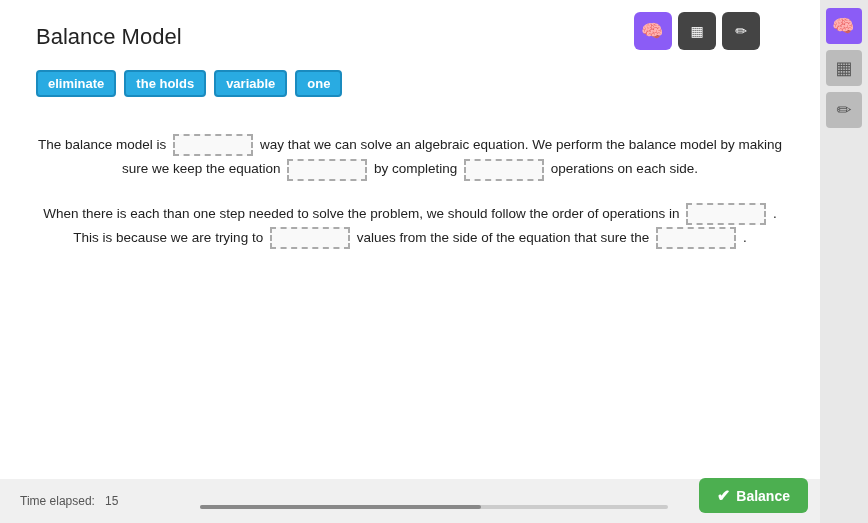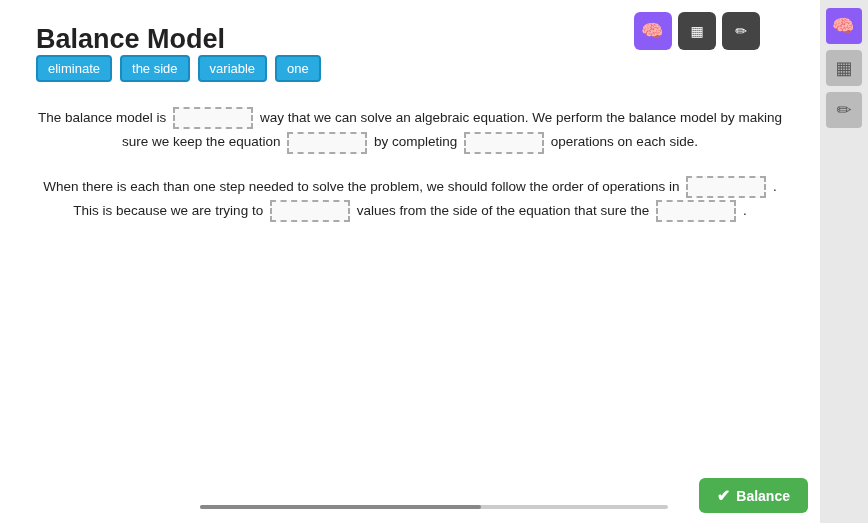--- a/index.html
+++ b/index.html
@@ -21,36 +21,38 @@
     .main-panel {
       position: absolute;
       top: 0;
       left: 0;
       right: 48px;
       bottom: 0;
       background: #ffffff;
       padding: 24px 36px;
     }
     .page-title {
-      font-size: 27px;
-      font-weight: bold;
+      font-size: 22px;
+      font-weight: normal;
       color: #222;
+      margin-bottom: 20px;
     }
     .instructions {
       font-size: 14px;
       color: #1a7bbf;
       font-weight: bold;
       margin-bottom: 24px;
       line-height: 1.5;
     }
     .word-bank {
       display: flex;
       flex-wrap: wrap;
       gap: 8px;
-      margin-bottom: 24px;
+      margin-bottom: 36px;
+      font-weight: bold;
     }
     .word-chip {
       background: #29abe2;
       color: white;
       border: 2px solid #1a8bbf;
       border-radius: 4px;
       padding: 4px 10px;
       font-size: 13px;
       cursor: grab;
     }
@@ -196,21 +198,21 @@
       <div class="tool-icon dark">
         <span>✏</span>
       </div>
     </div>
 
     <h1 class="page-title">Balance Model</h1>
 
 
     <div class="word-bank">
       <div class="word-chip">eliminate</div>
-      <div class="word-chip">the side</div>
+      <div class="word-chip">the holds</div>
       <div class="word-chip">variable</div>
       <div class="word-chip">one</div>
     </div>
 
     <p class="paragraph">
       <span>The balance model is</span>
       <span class="blank"></span>
       <span>way that we can solve an algebraic equation. We perform the balance model by making sure we keep the equation</span>
       <span class="blank"></span>
       <span>by completing</span>
@@ -223,20 +225,27 @@
       <span class="blank"></span>
       <span>. This is because we are trying to</span>
       <span class="blank"></span>
       <span>values from the side of the equation that sure the</span>
       <span class="blank"></span>
       <span>.</span>
     </p>
 
   </div>
 
+  <div class="bottom-bar">
+    <span class="time-elapsed">
+      <span>Time elapsed:</span>
+      &nbsp;
+      <span>15</span>
+    </span>
+  </div>
 
   <div class="progress-bar-container">
     <div class="progress-bar-fill"></div>
   </div>
 
   <button class="submit-btn">
     <span class="submit-checkmark">✔</span>
     <span>Balance</span>
   </button>
 

